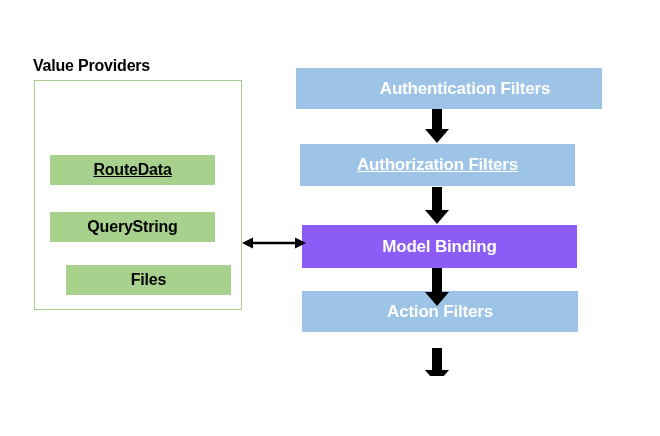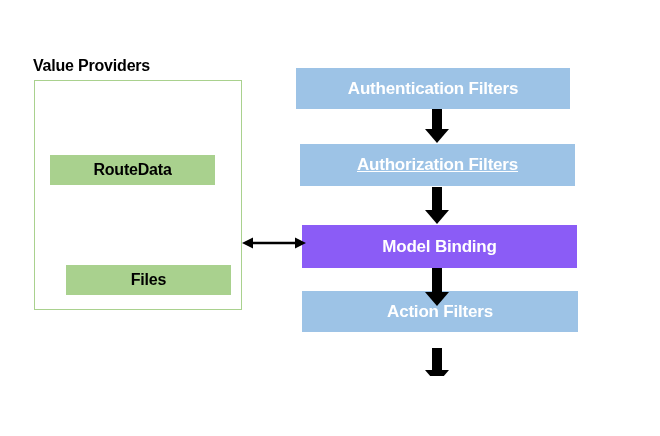--- a/index.html
+++ b/index.html
@@ -39,56 +39,57 @@
     background: #A9D18E;
     color: #000000;
     font-weight: bold;
     font-size: 16px;
     letter-spacing: -0.2px;
     display: flex;
     align-items: center;
     justify-content: center;
   }
   .vp-item-1 { top: 103px; }
-  .vp-item-2 { top: 155px; }
+  .vp-item-2 { top: 155px; text-decoration: underline; }
   .vp-item-3 { top: 212px; }
   .vp-item-4 { top: 265px; margin-left: 16px; }
   .pipe {
     position: absolute;
     background: #9DC3E6;
     color: #ffffff;
     font-weight: bold;
     font-size: 17px;
     letter-spacing: -0.2px;
     display: flex;
     align-items: center;
     justify-content: center;
     white-space: nowrap;
   }
-  .pipe-auth   { left: 296px; top: 68px;  width: 274px; height: 41px; }
+  .pipe-auth   { left: 296px; top: 68px;  width: 274px; height: 41px; padding-left: 32px; }
   .pipe-authz  { left: 300px; top: 144px; width: 275px; height: 42px; text-decoration: underline; }
   .pipe-model  { left: 302px; top: 225px; width: 275px; height: 43px; background: #8b5cf6; }
   .pipe-action { left: 302px; top: 291px; width: 276px; height: 41px; }
   .arrow { position: absolute; line-height: 0; }
   .arrow-1 { left: 424px; top: 109px; }
   .arrow-2 { left: 424px; top: 187px; }
   .arrow-3 { left: 424px; top: 268px; }
   .arrow-4 { left: 424px; top: 348px; }
   .arrow-h { left: 242px; top: 235px; }
 </style>
 </head>
 <body>
 
 <div class="canvas">
 
   <div class="vp-title">Value Providers</div>
 
   <div class="vp-box"></div>
 
   <div class="vp-item vp-item-2">RouteData</div>
+  <div class="vp-item vp-item-3">QueryString</div>
   <div class="vp-item vp-item-4">Files</div>
 
   <div class="pipe pipe-auth">Authentication Filters</div>
   <div class="pipe pipe-authz">Authorization Filters</div>
   <div class="pipe pipe-model">Model Binding</div>
   <div class="pipe pipe-action">Action Filters</div>
 
   <div class="arrow arrow-1">
     <svg width="26" height="34" viewBox="0 0 26 34" xmlns="http://www.w3.org/2000/svg">
       <rect x="8" y="0" width="10" height="21" fill="#000000"></rect>

